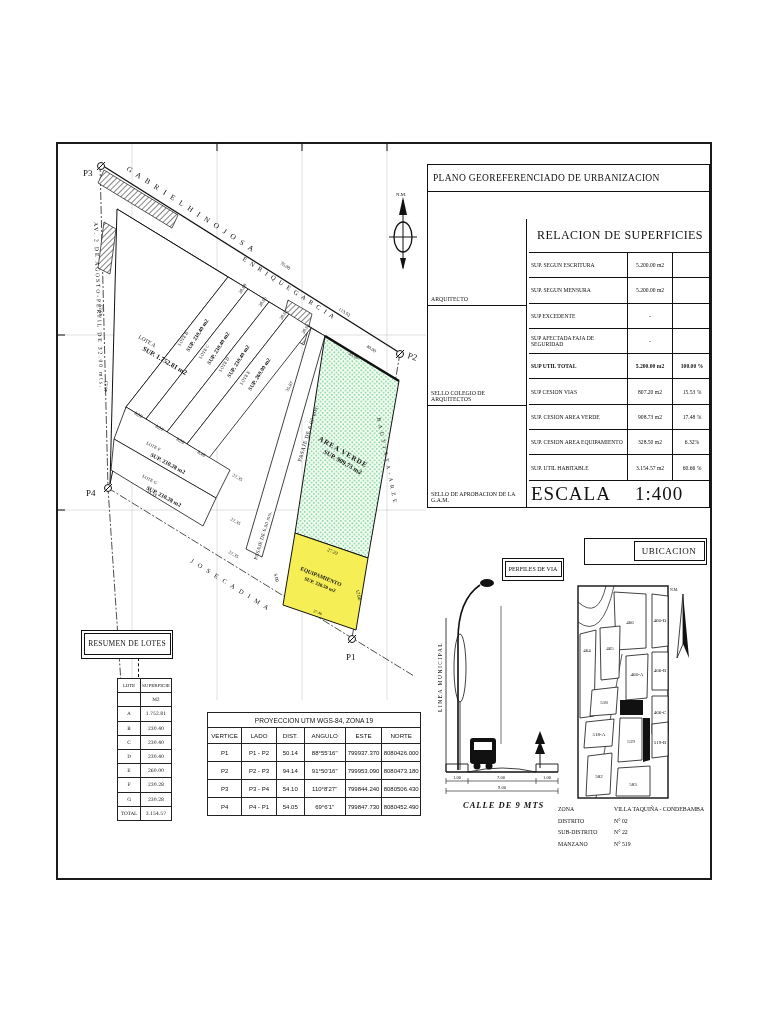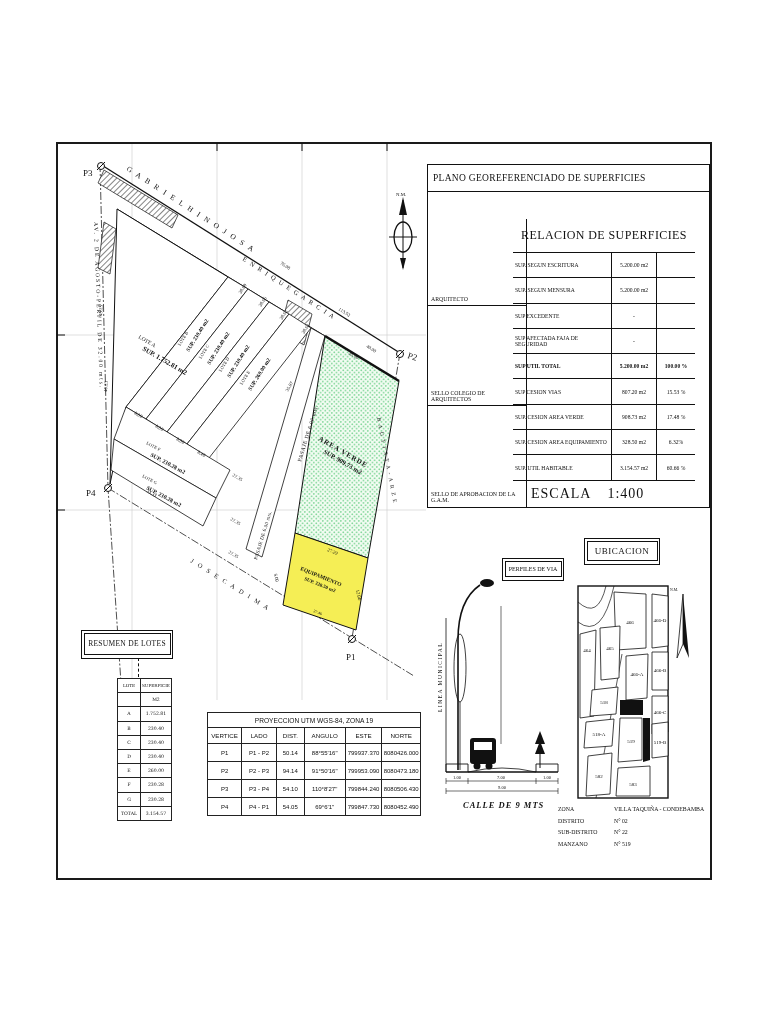--- a/index.html
+++ b/index.html
@@ -12,32 +12,32 @@
   .dbox .inner{border:1px solid #111;margin:1.5px;display:flex;align-items:center;justify-content:center;}
   
   .tb{left:427px;top:164px;width:281px;height:342px;border:1.5px solid #111;background:#fff;}
   .tb-row1{left:0;top:0;width:281px;height:27px;border-bottom:1.2px solid #111;
            font-size:9.5px;letter-spacing:.3px;display:flex;align-items:center;padding-left:5px;box-sizing:border-box;}
   .tb-row2{left:0;top:27px;width:281px;height:27px;border-bottom:1.2px solid #111;
            display:flex;align-items:center;padding-left:5px;box-sizing:border-box;font-size:8.5px;}
   .tb-row2 b{font-size:9.5px;margin-left:4px;letter-spacing:.3px;}
   .tb-left{left:0;top:54px;width:99px;height:288px;border-right:1.2px solid #111;box-sizing:border-box;}
   .tb-cell{display:flex;align-items:flex-end;padding:0 0 3px 3px;box-sizing:border-box;font-size:5.8px;}
-  .tb-right{left:85px;top:54px;width:182px;height:288px;}
+  .tb-right{left:101px;top:54px;width:182px;height:288px;}
   .tb-header{height:34px;border-bottom:1.2px solid #111;display:flex;align-items:center;justify-content:center;
              font-size:12px;letter-spacing:.4px;box-sizing:border-box;}
   .srow{display:grid;grid-template-columns:99px 45px 38px;height:25.3px;box-sizing:border-box;}
   .srow>div{border-bottom:1px solid #111;box-sizing:border-box;font-size:5.6px;display:flex;align-items:center;}
   .srow .n{padding-left:2px;border-right:1px solid #111;}
   .srow .v{justify-content:center;border-right:1px solid #111;}
   .srow .p{justify-content:center;}
   .srow.bold{font-weight:bold;}
   .escala{left:99px;top:316px;width:182px;height:26px;display:flex;align-items:center;
-          font-size:14px;padding-left:4px;box-sizing:border-box;letter-spacing:1px;}
-  .escala b{font-weight:normal;margin-left:16px;}
+          font-size:19px;padding-left:4px;box-sizing:border-box;letter-spacing:1px;}
+  .escala b{font-weight:normal;margin-left:24px;}
   
   .rtable{border-collapse:collapse;font-family:"DejaVu Serif",serif;font-size:4.6px;background:#fff;}
   .rtable td{border:1px solid #222;text-align:center;height:13.2px;padding:0 1px;min-width:20px;}
   .rtable tr.hd td{font-size:4.2px;}
   
   .utable{border-collapse:collapse;font-family:"Liberation Sans",sans-serif;font-size:6px;background:#fff;}
   .utable td{border:1px solid #222;text-align:center;height:17px;padding:0;}
   .utable td.title{font-size:6.6px;height:14px;}
   .utable tr.hd td{font-size:6.2px;height:15px;}
   
@@ -186,21 +186,21 @@
       <line x1="403" y1="200" x2="403" y2="268" stroke-width="1"></line>
       <ellipse cx="403" cy="237" rx="9" ry="15" stroke-width="1.3"></ellipse>
       <line x1="389" y1="237" x2="417" y2="237" stroke-width="1"></line>
       <polygon points="403,197 399,215 407,215" fill="#111" stroke="none"></polygon>
       <polygon points="403,270 400,258 406,258" fill="#111" stroke="none"></polygon>
     </g>
     <text x="396" y="196" font-size="4.8">N.M.</text>
   </svg>
 
   <div class="abs tb">
-    <div class="abs tb-row1">PLANO GEOREFERENCIADO DE SUPERFICIES</div>
+    <div class="abs tb-row1">PLANO GEOREFERENCIADO DE URBANIZACION</div>
     <div class="abs tb-left">
       <div class="tb-cell" style="height:87px;border-bottom:1px solid #111;">ARQUITECTO</div>
       <div class="tb-cell" style="height:100px;border-bottom:1px solid #111;">SELLO  COLEGIO DE ARQUITECTOS</div>
       <div class="tb-cell" style="height:100px;">SELLO DE APROBACION DE LA G.A.M.</div>
     </div>
     <div class="abs tb-right">
       <div class="tb-header">RELACION DE SUPERFICIES</div>
       <div class="srow">
         <div class="n">SUP. SEGUN ESCRITURA</div>
         <div class="v">5.200.00 m2</div>
@@ -396,21 +396,21 @@
     <text x="442" y="712" font-size="5.5" letter-spacing="1.5" transform="rotate(-90 442 712)">LINEA MUNICIPAL</text>
     <g font-size="4.5">
       <text x="453" y="779">1.00</text>
       <text x="497" y="779">7.00</text>
       <text x="543" y="779">1.00</text>
       <text x="498" y="789">9.00</text>
     </g>
     <text x="463" y="808" font-size="8.5" font-weight="bold" font-style="italic" letter-spacing="1">CALLE DE 9 MTS</text>
   </svg>
 
-  <div class="abs dbox" style="left:584px;top:538px;width:74px;height:25px;">
+  <div class="abs dbox" style="left:584px;top:538px;width:74px;height:25px;padding-left:47px;">
     <div class="inner" style="height:18px;font-size:9px;letter-spacing:.5px;">UBICACION</div>
   </div>
   <svg class="abs" style="left:576px;top:584px;" width="116" height="218" viewBox="576 584 116 218">
     <rect x="578" y="586" width="90" height="212" fill="#fff" stroke="#111" stroke-width="1.4"></rect>
     <g stroke="#111" stroke-width="0.7" fill="none">
       <path d="M578,602 Q598,620 606,586"></path>
       <path d="M578,622 Q602,640 614,586"></path>
       <line x1="622" y1="654" x2="596" y2="798"></line>
     </g>
     <g stroke="#111" stroke-width="0.8" fill="#fff">

